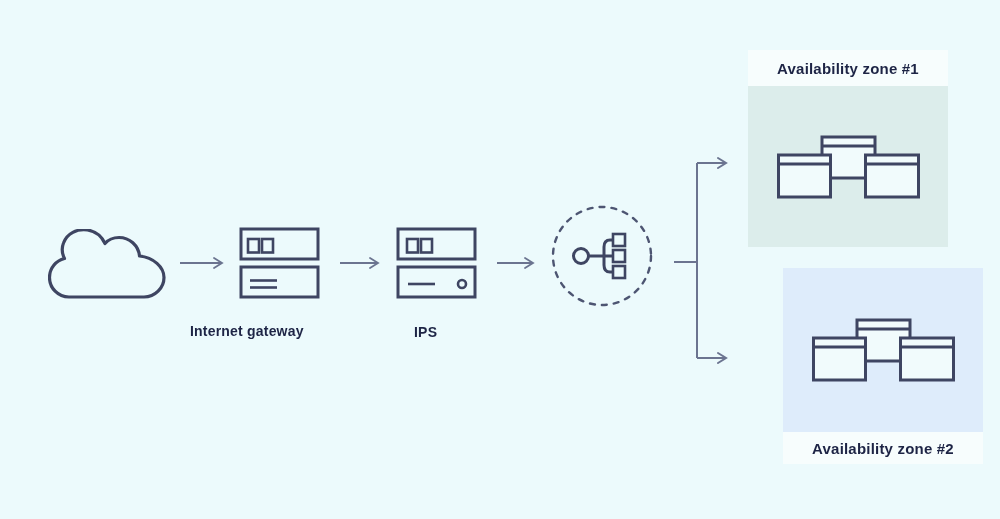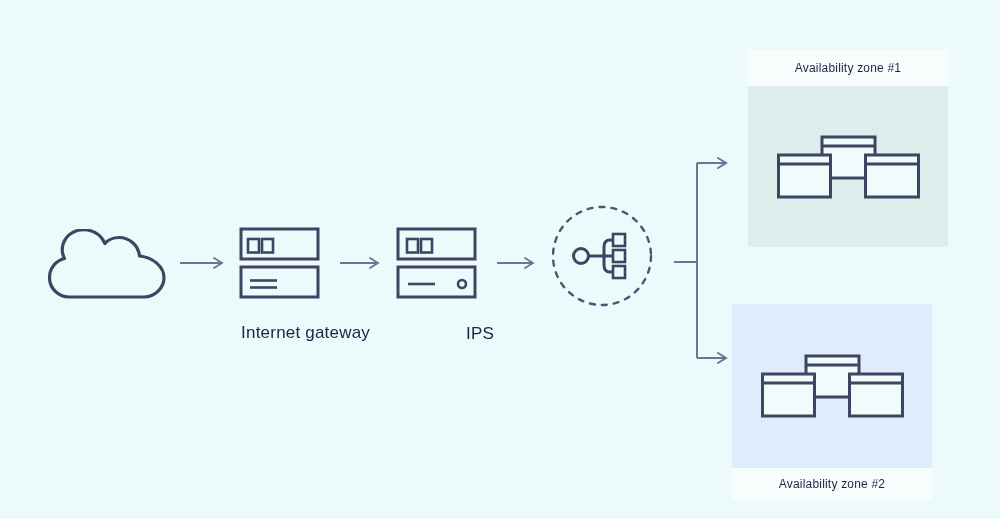--- a/index.html
+++ b/index.html
@@ -9,34 +9,34 @@
     font-family:"Liberation Sans", sans-serif;
     overflow:hidden;
   }
   .abs { position:absolute; }
   svg { display:block; }
   .icon-stroke  { stroke: var(--icon-stroke,#3e4562); fill:none; }
   .icon-fillbg  { fill: var(--window-fill,#f1fbfc); stroke: var(--icon-stroke,#3e4562); }
   .conn-stroke  { stroke: var(--connector,#6b7490); fill:none; }
   .dash-stroke  { stroke: var(--dashed-circle,#4d5572); fill:none; }
   .node-label {
-    position:absolute; text-align:right;
+    position:absolute; text-align:left;
     color: var(--text,#1d2445);
-    font-size:17px; font-weight:400; letter-spacing:.2px;
+    font-size:14px; font-weight:700; letter-spacing:.2px;
   }
   .zone {
     position:absolute; width:200px;
   }
   .zone-1 { left:748px; top:50px; height:197px; background:var(--zone1-bg,#dcedeb); }
-  .zone-2 { left:732px; top:268px; height:196px; background:var(--zone2-bg,#deecfb);margin-top:36px; }
+  .zone-2 { left:783px; top:268px; height:196px; background:var(--zone2-bg,#deecfb); }
   .zone-label {
     position:absolute; left:0; width:100%;
     background: var(--zone-label-bg,#f7fdfd);
     color: var(--text,#1d2445);
-    font-size:12px; font-weight:400; letter-spacing:.2px;
+    font-size:15px; font-weight:700; letter-spacing:.2px;
     display:flex; align-items:center; justify-content:center;
   }
   .zone-1 .zone-label { top:0; height:36px; }
   .zone-2 .zone-label { bottom:0; height:32px; }
   .cluster-icon { position:absolute; left:29px; }
   .zone-1 .cluster-icon { top:85px; }
   .zone-2 .cluster-icon { top:50px; }
 </style>
 </head>
 <body>

